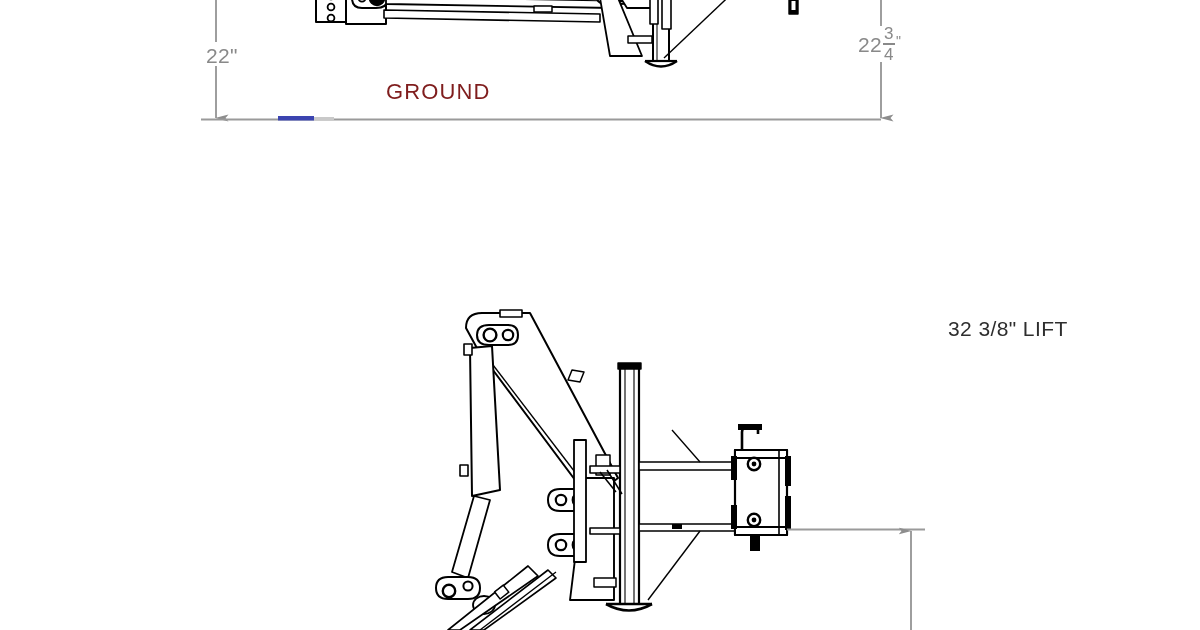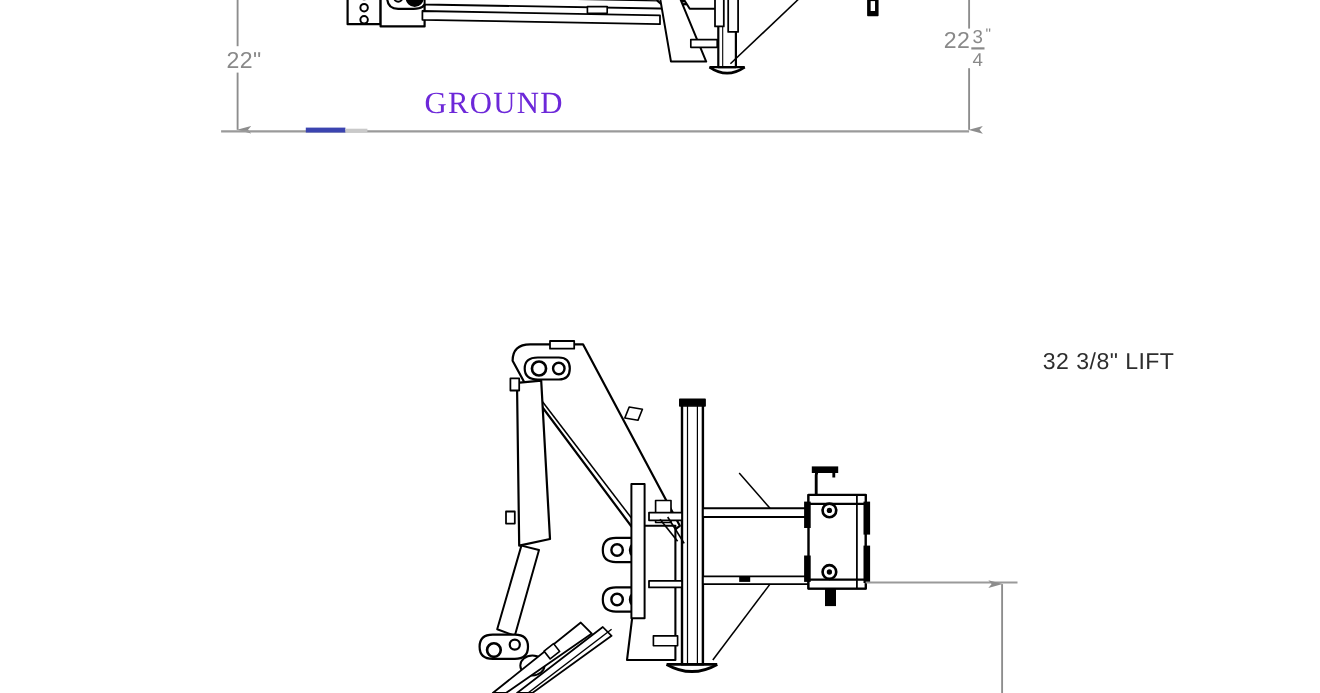--- a/index.html
+++ b/index.html
@@ -34,34 +34,33 @@
     white-space: nowrap;
     color: #3c3c3c;
     font-family: "Liberation Sans", sans-serif;
   }
   .dim-txt {
     color: #898989;
     font-size: 21px;
     letter-spacing: 0.3px;
   }
   .label-txt {
-    color: #6d28d9;
-    font-size: 28px;
+    color: #7f1d1d;
+    font-size: 22px;
     letter-spacing: 1.1px;
-    font-family: Liberation Serif, serif;
   }
   .lift-txt {
     color: #2e2e2e;
     font-size: 21px;
     letter-spacing: 0.4px;
   }
   
   .frac-wrap {
     display: inline-flex;
-    align-items: flex-start;
+    align-items: center;
     vertical-align: middle;
   }
   .frac {
     display: inline-flex;
     flex-direction: column;
     align-items: center;
     justify-content: center;
     vertical-align: middle;
     font-size: 17px;
     line-height: 1.0;

